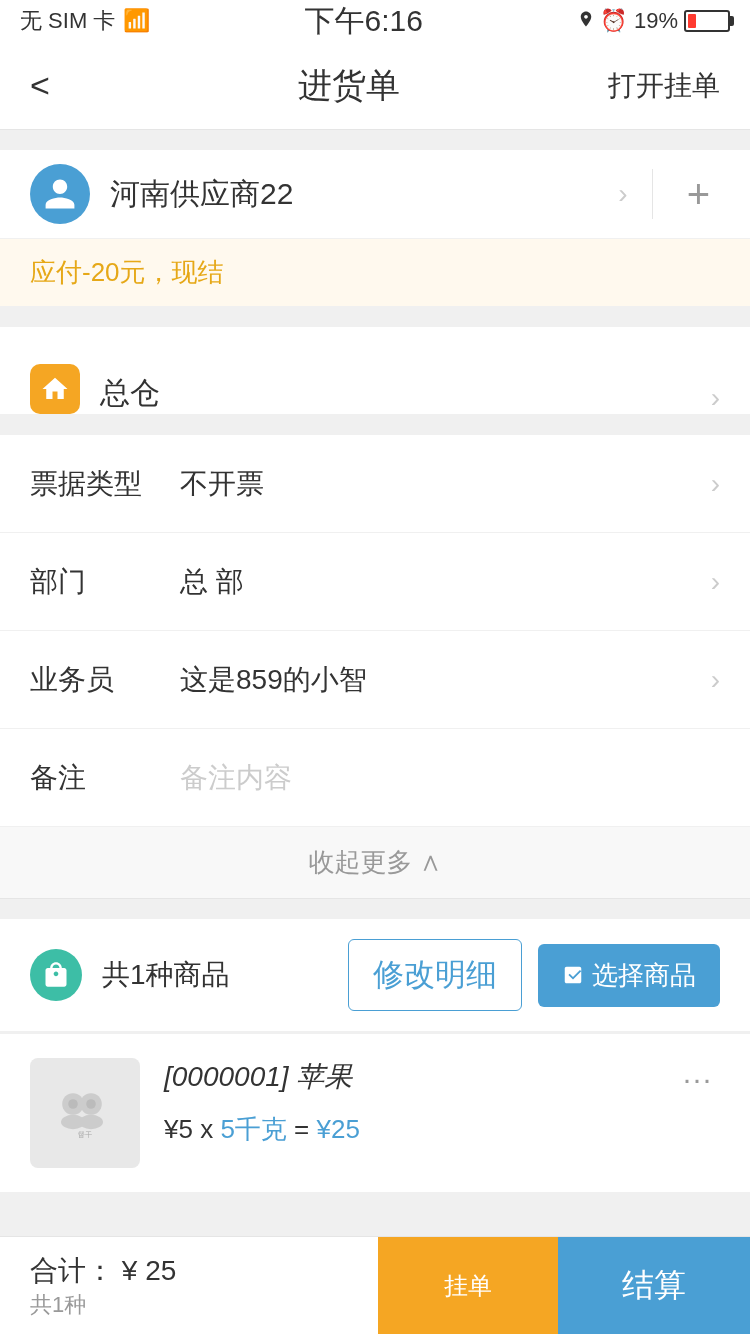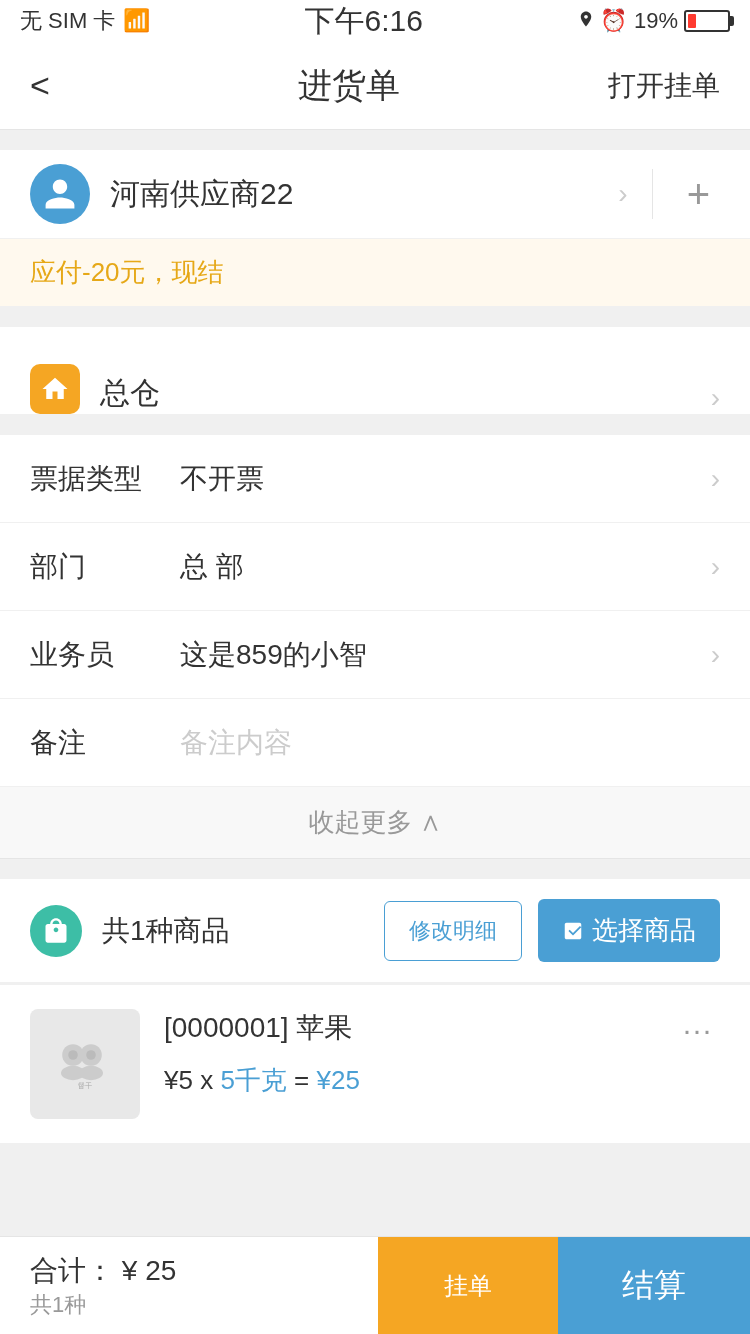--- a/index.html
+++ b/index.html
@@ -150,21 +150,21 @@
       font-size: 30px;
       color: #333;
       flex: 1;
     }
 
     
     .form-section { background: #fff; }
     .form-row {
       display: flex;
       align-items: center;
-      height: 88px;
+      height: 98px;
       padding: 0 30px;
       border-bottom: 1px solid #f0f0f0;
       cursor: pointer;
     }
     .form-key {
       font-size: 28px;
       color: #333;
       width: 130px;
       flex-shrink: 0;
     }
@@ -213,21 +213,21 @@
       font-size: 28px;
       color: #333;
       flex: 1;
     }
     .btn-outline {
       border: 1px solid #4a9fd4;
       color: #4a9fd4;
       background: #fff;
       border-radius: 6px;
       padding: 14px 24px;
-      font-size: 22px;
+      font-size: 31px;
       cursor: pointer;
       margin-right: 16px;
     }
     .btn-primary {
       background: #4a9fd4;
       color: #fff;
       border: none;
       border-radius: 6px;
       padding: 14px 24px;
       font-size: 26px;
@@ -255,20 +255,21 @@
       margin-right: 24px;
       flex-shrink: 0;
       color: #bbb;
       font-size: 50px;
     }
     .product-info { flex: 1; }
     .product-name {
       font-size: 28px;
       color: #333;
       margin-bottom: 16px;
+      font-style: italic;
     }
     .product-price {
       font-size: 26px;
       color: #333;
     }
     .price-highlight {
       color: #4a9fd4;
     }
     .more-btn {
       color: #999;

